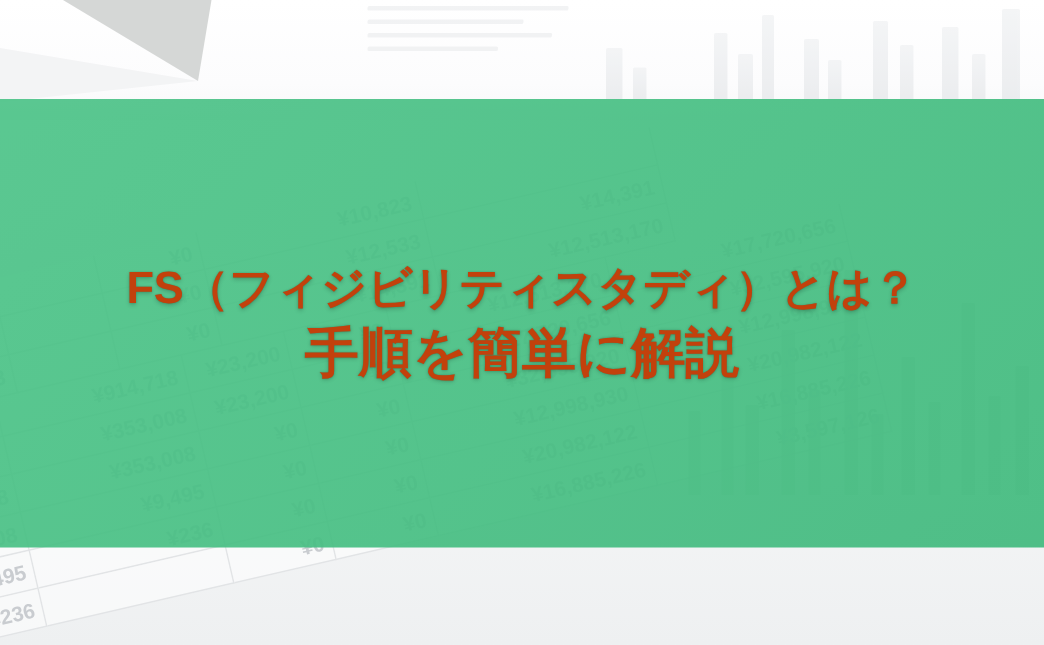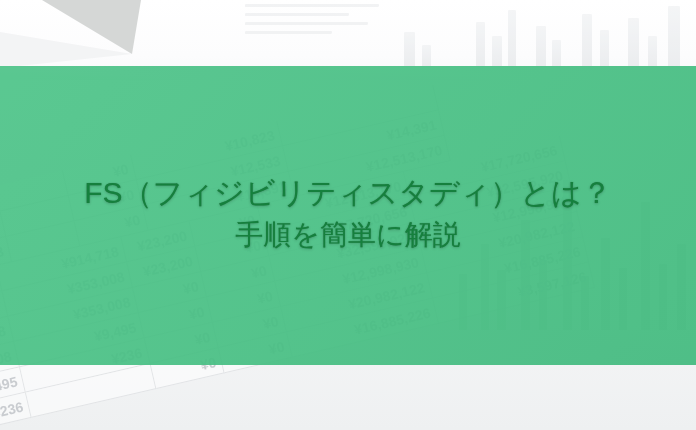--- a/index.html
+++ b/index.html
@@ -144,30 +144,30 @@
   
   .title-block {
     position: absolute;
     left: 0;
     top: 172px;
     width: 696px;
     text-align: center;
     z-index: 5;
   }
   .title-line {
-    color: #15803d;
-    font-weight: 400;
+    color: #c2410c;
+    font-weight: 700;
     font-size: 30px;
     line-height: 42px;
     letter-spacing: 0px;
     text-shadow: 0 1px 3px rgba(0,0,0,.20), 0 0 1px rgba(0,0,0,.25);
     font-family: "Liberation Sans", "DejaVu Sans", sans-serif;
     white-space: nowrap;
   }
-  .title-line.l2 { font-size: 28px; text-align: center; }
+  .title-line.l2 { font-size: 36px; text-align: center; }
 </style>
 </head>
 <body>
 
 <div id="stage">
 
   <div class="photo-bg"></div>
   <div class="paper-sheen"></div>
 
   <svg class="paper-corner" viewBox="0 0 150 70" preserveAspectRatio="none">

